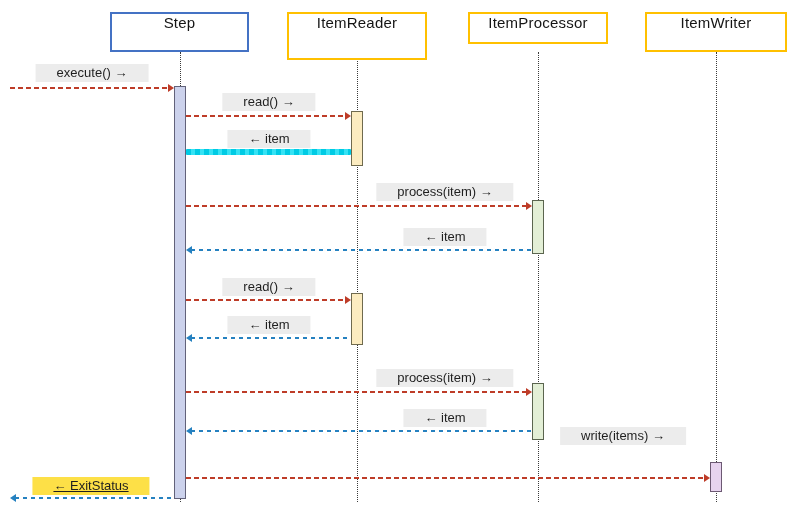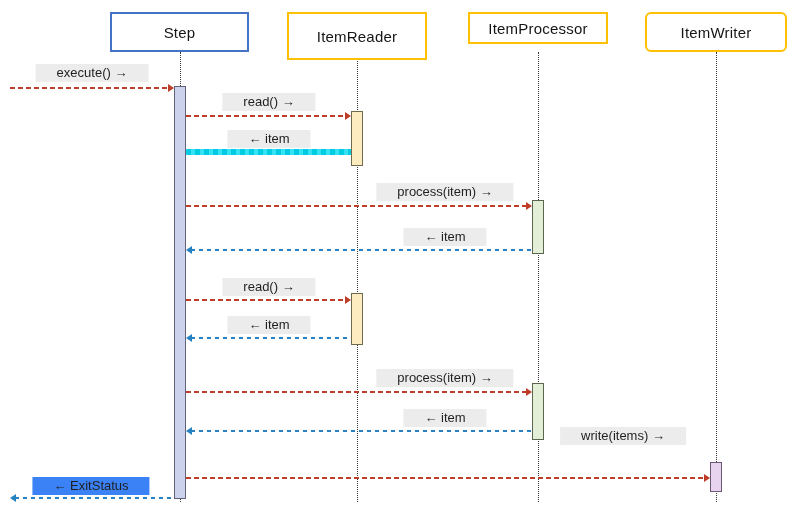--- a/index.html
+++ b/index.html
@@ -5,21 +5,21 @@
   html,body{margin:0;padding:0;background:#ffffff;}
   .stage{
     position:relative;width:800px;height:510px;background:#ffffff;overflow:hidden;
     font-family:"Liberation Sans","DejaVu Sans",sans-serif;
   }
   .lifeline{
     position:absolute;width:0;border-left:1px dotted #3a3a3a;z-index:1;
   }
   .actor-box{
     position:absolute;background:#ffffff;border:2px solid #888;box-sizing:border-box;
-    display:flex;align-items:center;justify-content:center;z-index:5;
+    display:flex;justify-content:center;z-index:5;
   }
   .actor-box span{
     font-size:15px;color:#151515;letter-spacing:0.2px;
   }
   .activation{
     position:absolute;border:1px solid #606060;box-sizing:border-box;z-index:3;
   }
   .msg-line{position:absolute;z-index:4;}
   .msg-line.call{height:2px;}
   .msg-line.return{height:2px;}
@@ -42,21 +42,21 @@
     </div>
     <div class="lifeline" style="left: 357px; top: 52px; height: 450px; border-left-color: rgb(58, 58, 58);"></div>
     <div class="actor-box" style="left: 287px; top: 12px; width: 140px; height: 48px; border-color: rgb(255, 192, 0);">
       <span>ItemReader</span>
     </div>
     <div class="lifeline" style="left: 538px; top: 52px; height: 450px; border-left-color: rgb(58, 58, 58);"></div>
     <div class="actor-box" style="left: 468px; top: 12px; width: 140px; height: 32px; border-color: rgb(255, 192, 0);">
       <span>ItemProcessor</span>
     </div>
     <div class="lifeline" style="left: 716px; top: 52px; height: 450px; border-left-color: rgb(58, 58, 58);"></div>
-    <div class="actor-box" style="left: 645px; top: 12px; width: 142px; height: 40px; border-color: rgb(255, 192, 0); border-radius: 6px;">
+    <div class="actor-box" style="left: 645px; top: 12px; width: 142px; height: 40px; border-color: rgb(255, 192, 0);">
       <span>ItemWriter</span>
     </div>
     <div class="activation" style="left: 174px; top: 86px; width: 12px; height: 413px; background: rgb(204, 210, 236); border-color: rgb(98, 98, 122);"></div>
     <div class="activation" style="left: 351px; top: 111px; width: 12px; height: 55px; background: rgb(252, 236, 192); border-color: rgb(111, 106, 78);"></div>
     <div class="activation" style="left: 532px; top: 200px; width: 12px; height: 54px; background: rgb(227, 239, 214); border-color: rgb(91, 101, 79);"></div>
     <div class="activation" style="left: 351px; top: 293px; width: 12px; height: 52px; background: rgb(252, 236, 192); border-color: rgb(111, 106, 78);"></div>
     <div class="activation" style="left: 532px; top: 383px; width: 12px; height: 57px; background: rgb(227, 239, 214); border-color: rgb(91, 101, 79);"></div>
     <div class="activation" style="left: 710px; top: 462px; width: 12px; height: 30px; background: rgb(231, 211, 239); border-color: rgb(108, 89, 115);"></div>
     <div class="msg-line call" style="left: 10px; top: 87px; width: 159px; background: repeating-linear-gradient(90deg, rgb(190, 60, 40) 0px, rgb(190, 60, 40) 5px, transparent 5px, transparent 8px);"></div>
     <div class="arrow-head right" style="left: 168px; top: 84px; border-left-color: rgb(190, 60, 40);"></div>
@@ -82,14 +82,14 @@
     <div class="arrow-head right" style="left: 526px; top: 388px; border-left-color: rgb(190, 60, 40);"></div>
     <div class="msg-label" style="left: 445px; top: 378px; background: rgb(236, 236, 236); color: rgb(31, 31, 31);">process(item) →</div>
     <div class="msg-line return" style="left: 191px; top: 430px; width: 341px; background: repeating-linear-gradient(90deg, rgb(37, 129, 192) 0px, rgb(37, 129, 192) 4px, transparent 4px, transparent 8px);"></div>
     <div class="arrow-head left" style="left: 186px; top: 427px; border-right-color: rgb(37, 129, 192);"></div>
     <div class="msg-label" style="left: 445px; top: 418px; background: rgb(236, 236, 236); color: rgb(31, 31, 31);">← item</div>
     <div class="msg-line call" style="left: 186px; top: 477px; width: 519px; background: repeating-linear-gradient(90deg, rgb(190, 60, 40) 0px, rgb(190, 60, 40) 5px, transparent 5px, transparent 8px);"></div>
     <div class="arrow-head right" style="left: 704px; top: 474px; border-left-color: rgb(190, 60, 40);"></div>
     <div class="msg-label" style="left: 623px; top: 436px; background: rgb(236, 236, 236); color: rgb(31, 31, 31); text-align: right;">write(items) →</div>
     <div class="msg-line return" style="left: 15px; top: 497px; width: 159px; background: repeating-linear-gradient(90deg, rgb(37, 129, 192) 0px, rgb(37, 129, 192) 4px, transparent 4px, transparent 8px);"></div>
     <div class="arrow-head left" style="left: 10px; top: 494px; border-right-color: rgb(37, 129, 192);"></div>
-    <div class="msg-label" style="left: 91px; top: 486px; background: #3b82f6; color: rgb(31, 31, 31);">← ExitStatus</div>
+    <div class="msg-label" style="left: 91px; top: 486px; background: #fde047; color: rgb(31, 31, 31); text-decoration: underline;">← ExitStatus</div>
   </div>
 
 </body></html>

